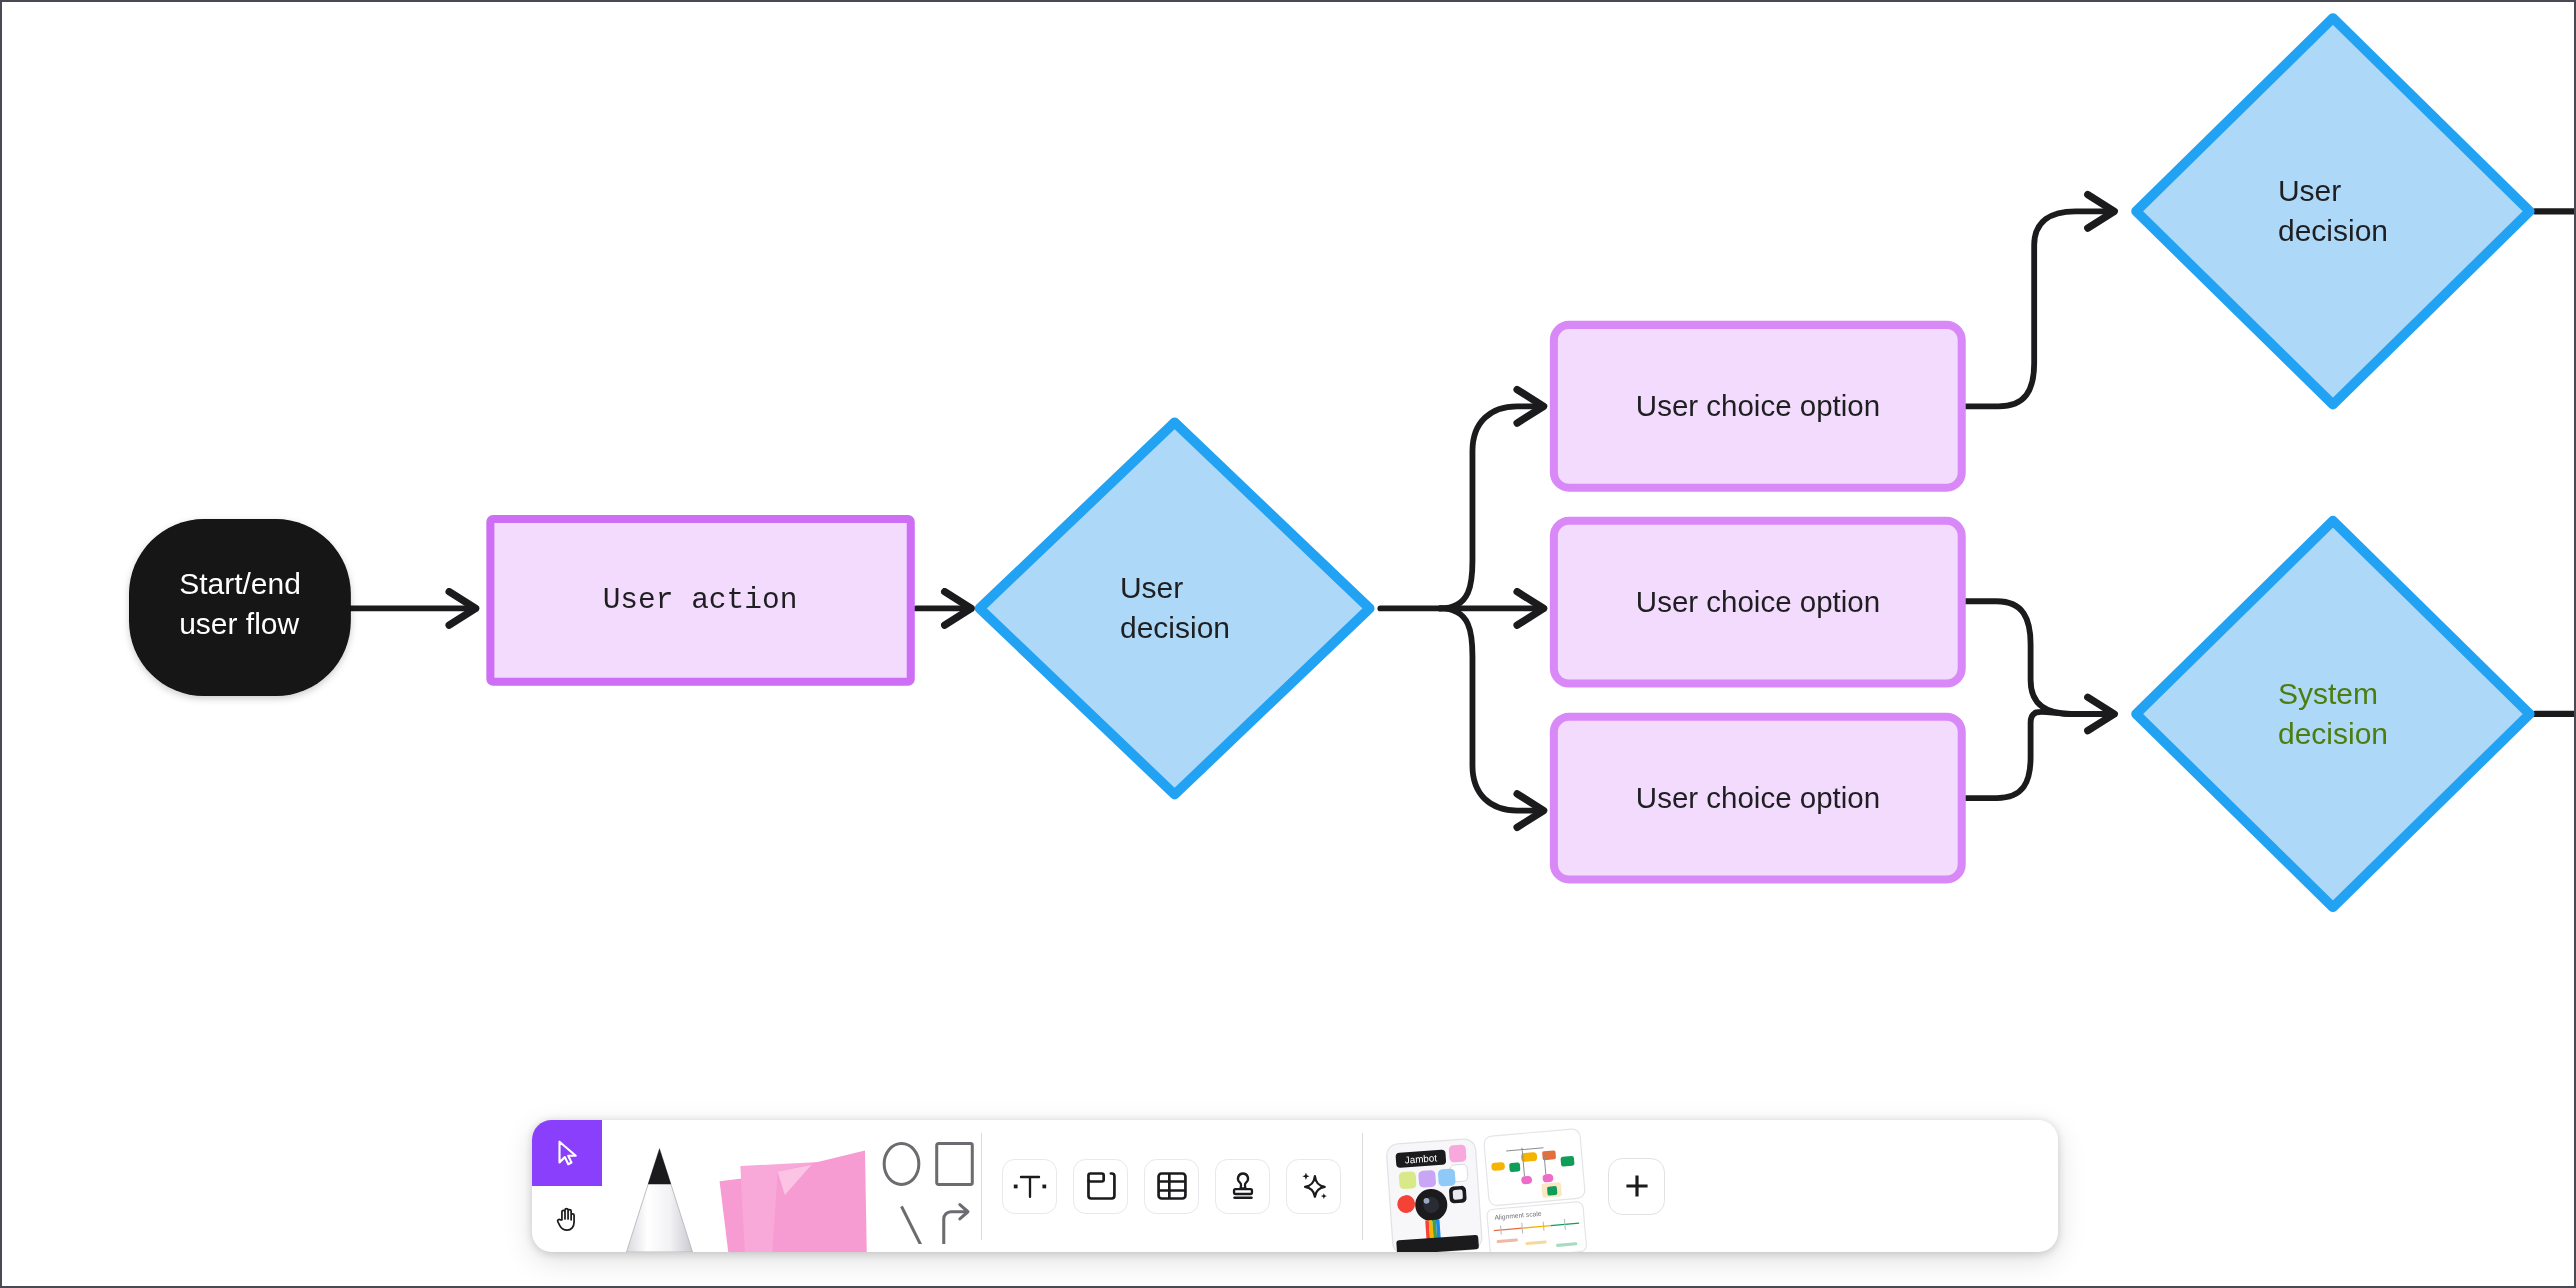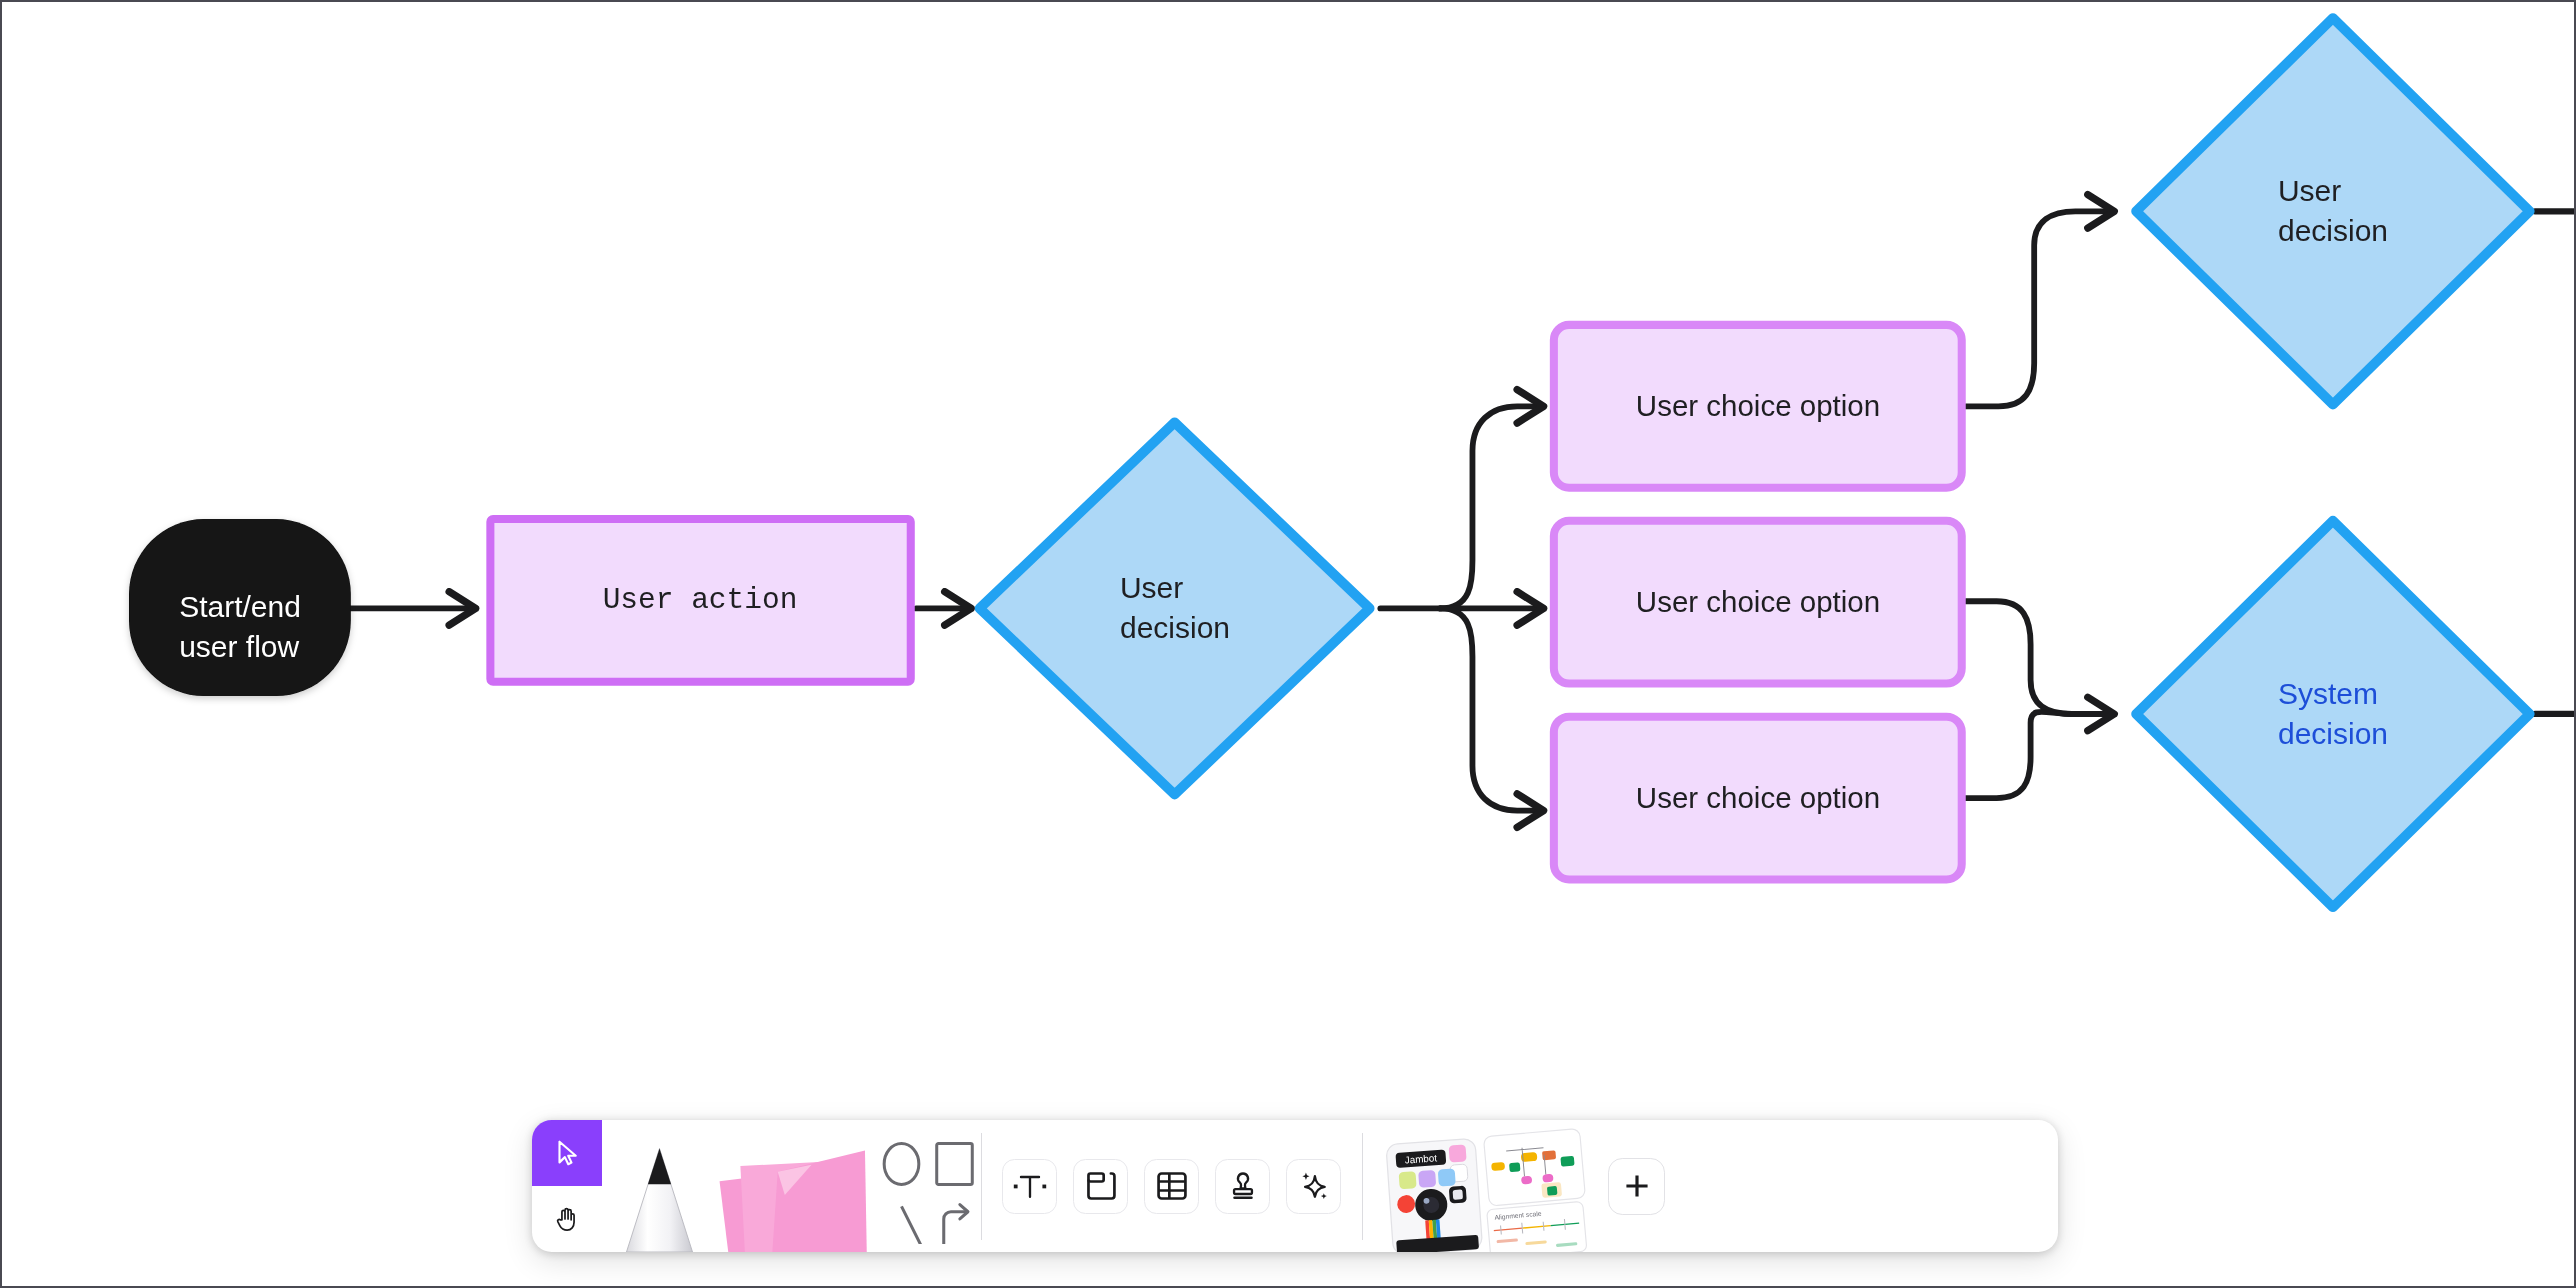--- a/index.html
+++ b/index.html
@@ -201,35 +201,35 @@
 
         <rect x="1735" y="361" width="456" height="182" rx="17" ry="17" fill="#F2DBFD" stroke="#D988F7" stroke-width="9"></rect>
         <rect x="1735" y="580" width="456" height="182" rx="17" ry="17" fill="#F2DBFD" stroke="#D988F7" stroke-width="9"></rect>
         <rect x="1735" y="799" width="456" height="182" rx="17" ry="17" fill="#F2DBFD" stroke="#D988F7" stroke-width="9"></rect>
 
         <path d="M 2606 18 L 2826 234 L 2606 450 L 2386 234 Z" fill="#ADD8F7" stroke="#22A2F2" stroke-width="11" stroke-linejoin="round"></path>
         <path d="M 2606 580 L 2826 796 L 2606 1012 L 2386 796 Z" fill="#ADD8F7" stroke="#22A2F2" stroke-width="11" stroke-linejoin="round"></path>
       </g>
     </svg>
 
-    <div class="node-label" style="left:127px;top:536px;width:222px;height:177px;color:#ffffff;font-size:30px;">Start/end
+    <div class="node-label" style="left:127px;top:513px;width:222px;height:177px;color:#ffffff;font-size:30px;">Start/end
 user flow</div>
 
     <div class="node-label" style="left:488px;top:517px;width:420px;height:163px;color:#1f1f22;font-size:29.5px;font-family:Liberation Mono, monospace;">User action</div>
 
     <div class="node-label" style="left:978px;top:420px;width:390px;height:372px;color:#1f1f22;font-size:30px;">User
 decision</div>
 
     <div class="node-label" style="left:1552px;top:323px;width:408px;height:163px;color:#1f1f22;font-size:29.5px;">User choice option</div>
     <div class="node-label" style="left:1552px;top:519px;width:408px;height:163px;color:#1f1f22;font-size:29.5px;">User choice option</div>
     <div class="node-label" style="left:1552px;top:715px;width:408px;height:163px;color:#1f1f22;font-size:29.5px;">User choice option</div>
 
     <div class="node-label" style="left:2134px;top:23px;width:394px;height:372px;color:#1f1f22;font-size:30px;">User
 decision</div>
-    <div class="node-label" style="left:2134px;top:526px;width:394px;height:372px;color:#1d4ed8;font-size:30px;">System
+    <div class="node-label" style="left:2134px;top:526px;width:394px;height:372px;color:#4d7c0f;font-size:30px;">System
 decision</div>
   </div>
 
   <div id="toolbar">
 
     <div class="tb-group">
       <div class="sel-stack">
         <div class="sel-cell active">
           <svg width="30" height="30" viewBox="0 0 24 24">
             <path d="M6 3 L6 19.5 L10.3 15.3 L13 21 L15.6 19.7 L13 14.2 L19 14.2 Z" fill="none" stroke="#ffffff" stroke-width="1.7" stroke-linejoin="round"></path>

